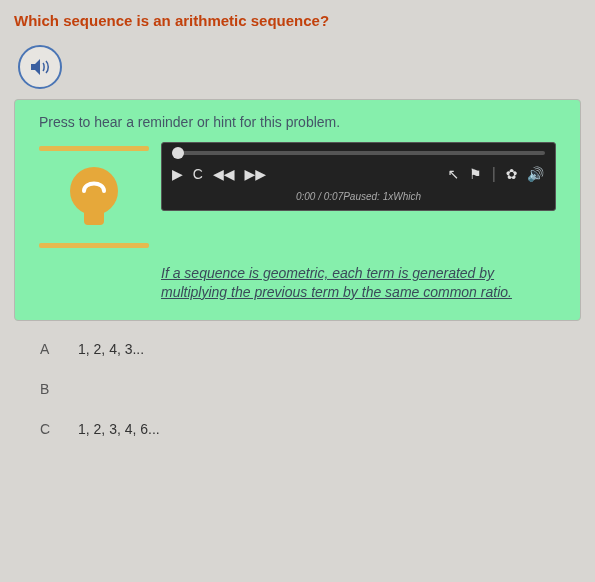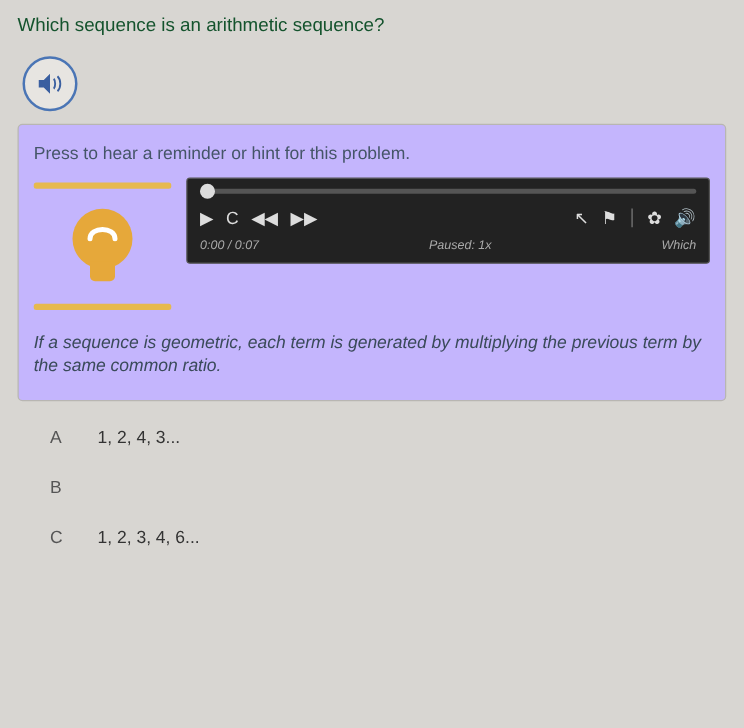--- a/index.html
+++ b/index.html
@@ -7,43 +7,43 @@
       font-family: Arial, sans-serif;
       background: #d8d6d2;
       width: 595px;
       height: 582px;
       overflow: hidden;
       color: #3a3a3a;
     }
     .question-title {
       padding: 12px 14px 16px;
       font-size: 15px;
-      color: #14532d;
-      font-weight: 400;
+      color: #c2410c;
+      font-weight: 700;
     }
     .audio-btn-wrap {
       margin-left: 18px;
       margin-bottom: 10px;
       width: 44px;
       height: 44px;
       border: 2px solid #4a75b5;
       border-radius: 50%;
       display: flex;
       align-items: center;
       justify-content: center;
       background: #e7e5e1;
     }
     .audio-icon { width: 22px; height: 18px; position: relative; }
     .audio-icon svg { width: 22px; height: 18px; }
     .hint-card {
       margin: 0 14px 20px;
       border: 1px solid #b8b6b2;
       border-radius: 4px;
-      background: #c4b5fd;
-      padding: 14px 12px 18px;
+      background: #86efac;
+      padding: 14px 24px 18px;
     }
     .hint-title {
       font-size: 14px;
       color: #455568;
       margin-bottom: 12px;
     }
     .hint-row { display: flex; gap: 12px; align-items: flex-start; }
     .bulb-box { width: 110px; flex-shrink: 0; }
     .bulb-line { height: 5px; background: #e6b94f; border-radius: 2px; margin: 4px 0; }
     .bulb-svg { width: 80px; height: 80px; margin: 6px auto; display: block; }
@@ -70,32 +70,34 @@
       height: 12px;
       background: #ddd;
       border-radius: 50%;
     }
     .controls { display: flex; justify-content: space-between; align-items: center; }
     .ctrl-left, .ctrl-right { display: flex; gap: 10px; align-items: center; }
     .ctrl-icon { color: #ddd; cursor: pointer; font-size: 14px; }
     .divider { color: #666; }
     .status-row {
       display: flex;
-      justify-content: space-between;
+      justify-content: center;
       font-size: 10px;
       color: #aaa;
       margin-top: 8px;
       font-style: italic;
     }
     .hint-body {
       margin-top: 12px;
       font-style: italic;
       color: #3a4a5a;
       font-size: 14px;
       line-height: 1.35;
+      margin-left: 122px;
+      text-decoration: underline;
     }
     .options { padding-left: 40px; }
     .option-row { display: flex; align-items: center; gap: 24px; margin-bottom: 24px; }
     .opt-letter { font-size: 14px; color: #555; width: 14px; }
     .opt-text { font-size: 14px; color: #333; }
   </style>
 </head>
 <body>
 
 <div class="question-title">Which sequence is an arithmetic sequence?</div>

